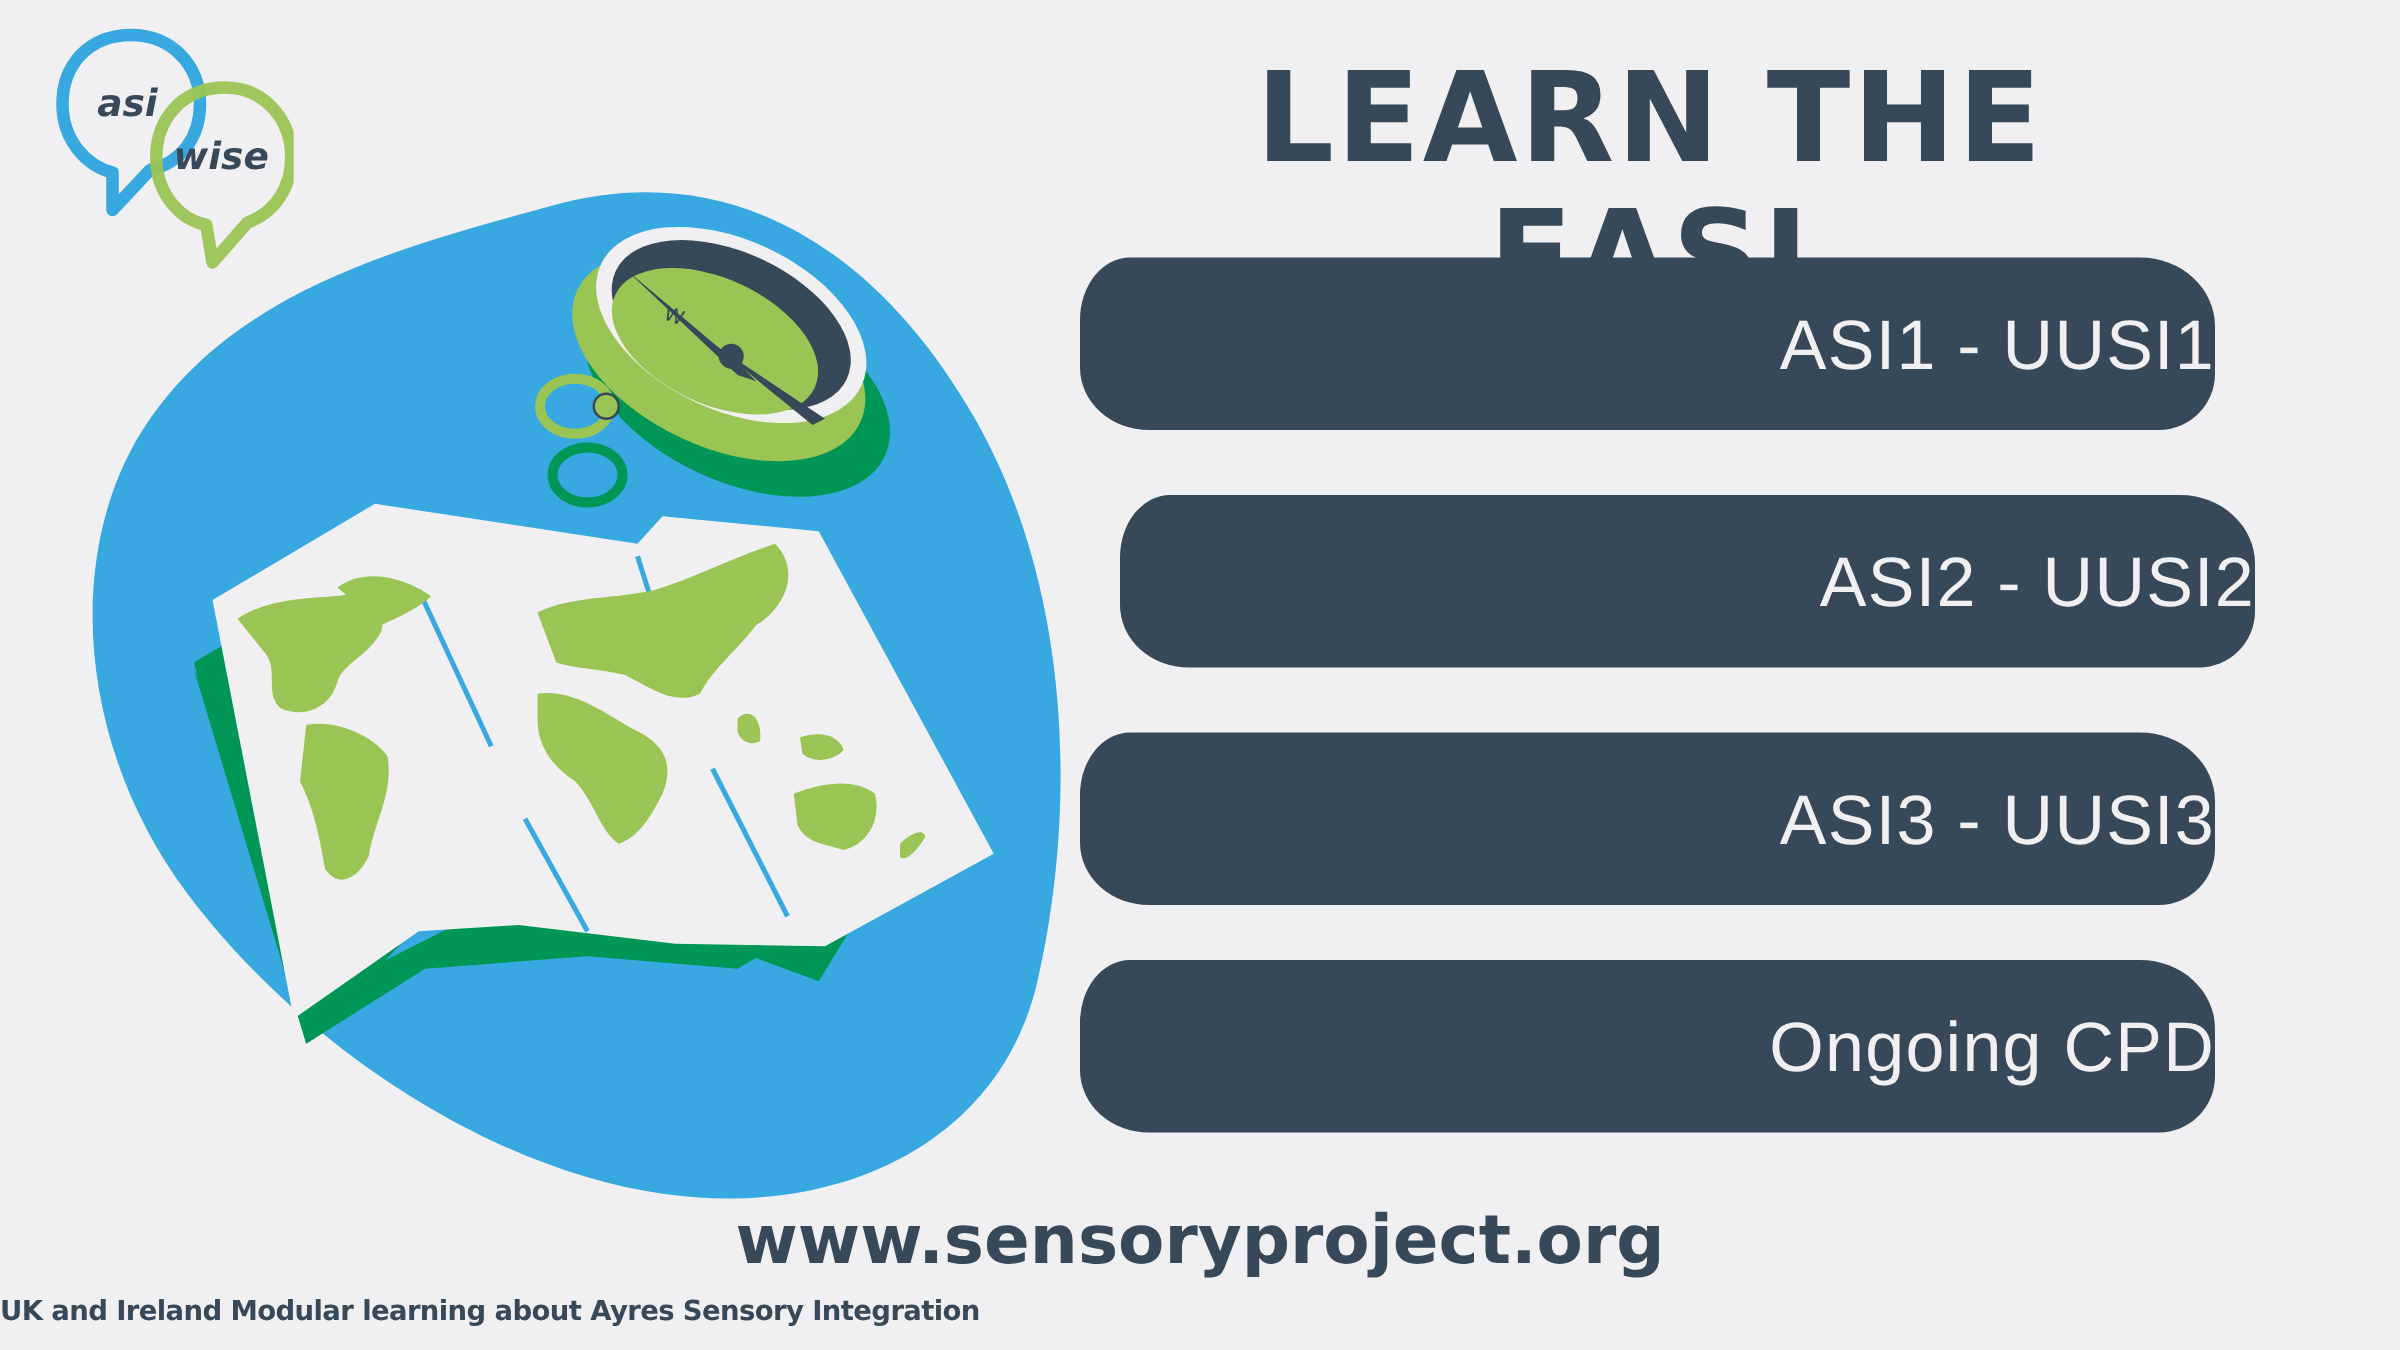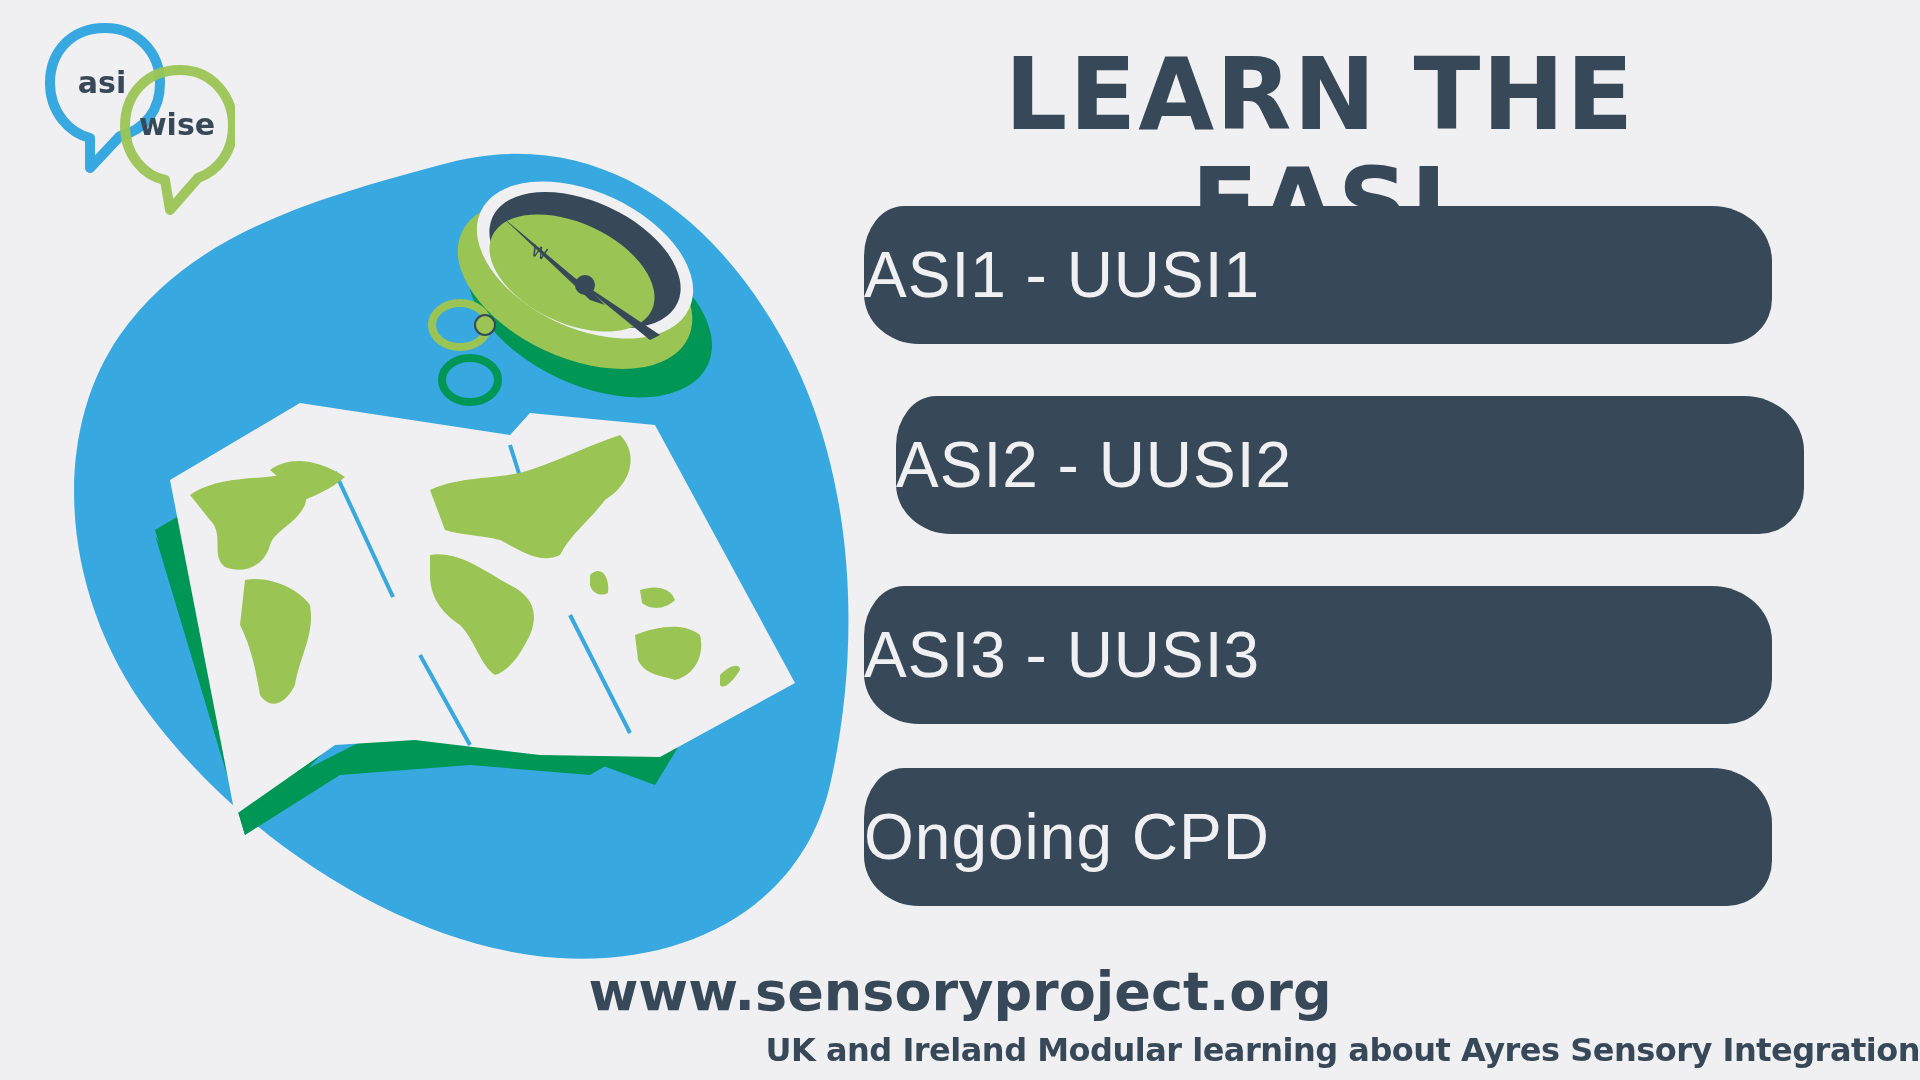--- a/index.html
+++ b/index.html
@@ -1,47 +1,47 @@
 <!DOCTYPE html>
 <html><head>
 <meta charset="utf-8">
 <style>
   html, body { margin:0; padding:0; }
   body {
     width:1920px; height:1080px; overflow:hidden; position:relative;
     background:#F0F0F2;
     font-family:"DejaVu Sans", sans-serif;
   }
-  .logo { position:absolute; left:20px; top:18px; width:215px; height:200px; }
+  .logo { position:absolute; left:20px; top:18px; width:215px; height:200px;font-style:italic; }
   .logo svg { width:100%; height:100%; }
   .hero { position:absolute; left:60px; top:135px; width:800px; height:835px; }
   .hero svg { width:100%; height:100%; }
   .title {
     position:absolute; left:870px; top:40px; width:900px; text-align:center;
     font-family:"DejaVu Sans", sans-serif; font-weight:bold;
     font-size:100px; letter-spacing:2px; color:#374859;
     transform:scaleX(0.98); transform-origin:center;
     line-height:110px;
   }
   .btn {
     position:absolute; left:864px; width:908px; height:138px;
     background:#374859; border-radius:40px 60px 45px 55px / 50px 55px 45px 50px;
-    display:flex; align-items:center; justify-content:flex-start;
-    color:#F0F0F2; font-family:"Liberation Sans", sans-serif; font-size:64px;
+    display:flex; align-items:center; justify-content:flex-end;
+    color:#F0F0F2; font-family:"Liberation Sans", sans-serif; font-size:56px;
     font-weight:normal; letter-spacing:1px; cursor:pointer;
   }
   .b1 { top:206px; } .b2 { top:396px;margin-left:32px; } .b3 { top:586px; } .b4 { top:768px; }
   .url {
     position:absolute; left:0; top:962px; width:1920px; text-align:center;
     font-family:"DejaVu Sans", sans-serif; font-weight:bold; font-size:54px;
     color:#374859; line-height:60px;
   }
   .tagline {
-    position:absolute; left:0; top:1030px; width:1920px; text-align:right;
-    font-family:"DejaVu Sans", sans-serif; font-weight:bold; font-size:32px;
+    position:absolute; left:0; top:1030px; width:1920px; text-align:left;
+    font-family:"DejaVu Sans", sans-serif; font-weight:bold; font-size:22px;
     color:#374859; line-height:40px; letter-spacing:-0.5px;
   }
 </style>
 </head>
 <body>
 
 <div class="logo">
   <svg viewBox="0 0 215 200">
 
     <path d="M85,10 C50,10 30,35 30,65 C30,95 50,115 70,120 L70,150 L100,118 C125,112 140,92 140,65 C140,35 118,10 85,10 Z" fill="none" stroke="#38A8E0" stroke-width="10" stroke-linejoin="round"></path>

